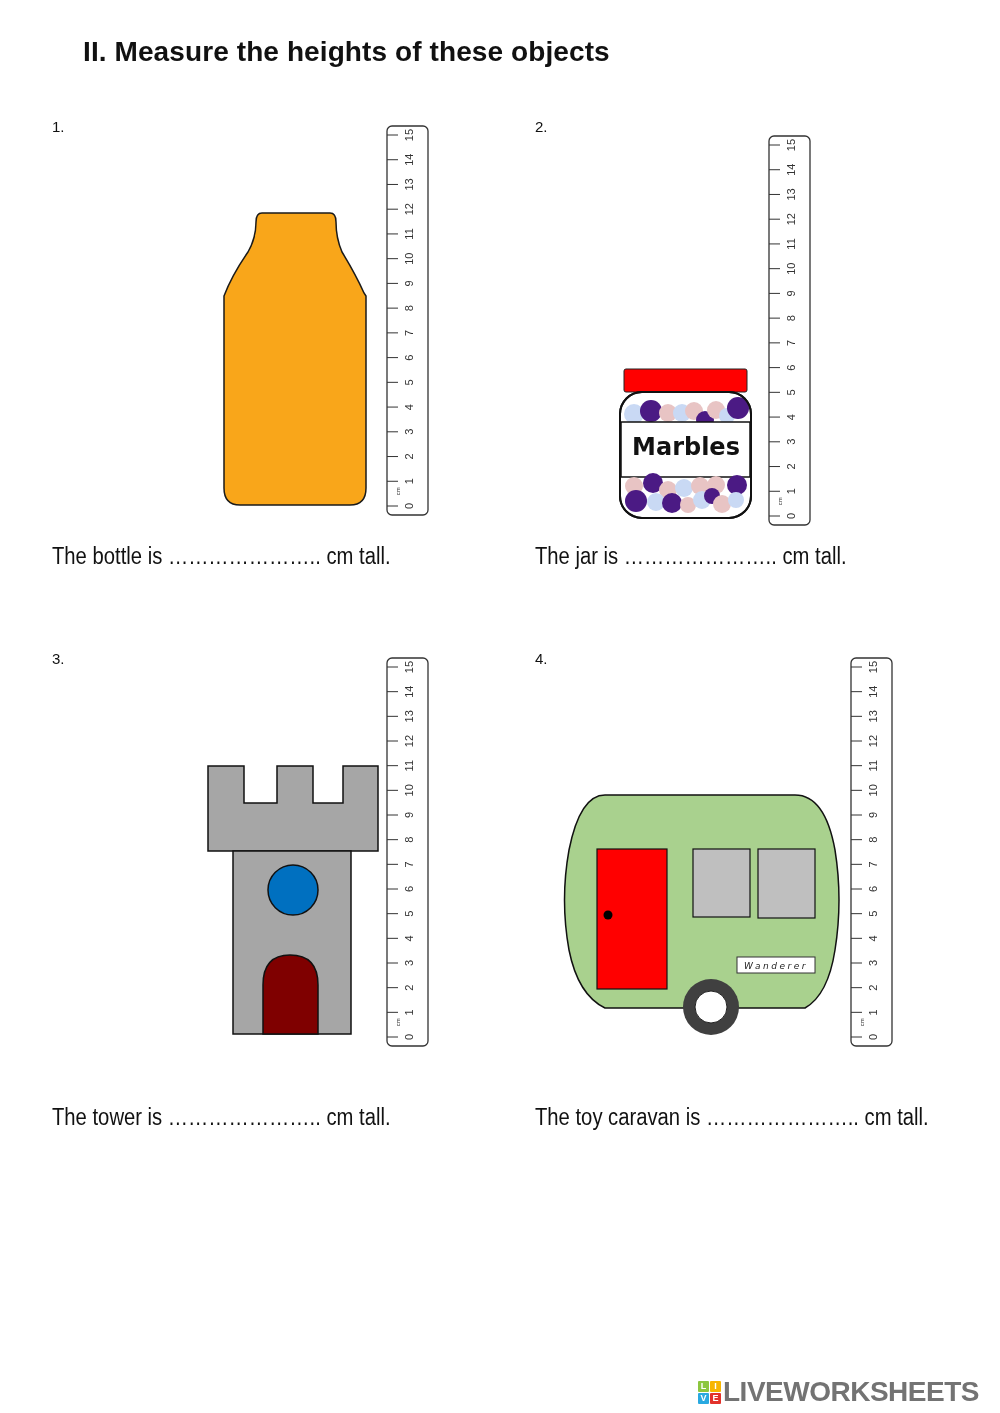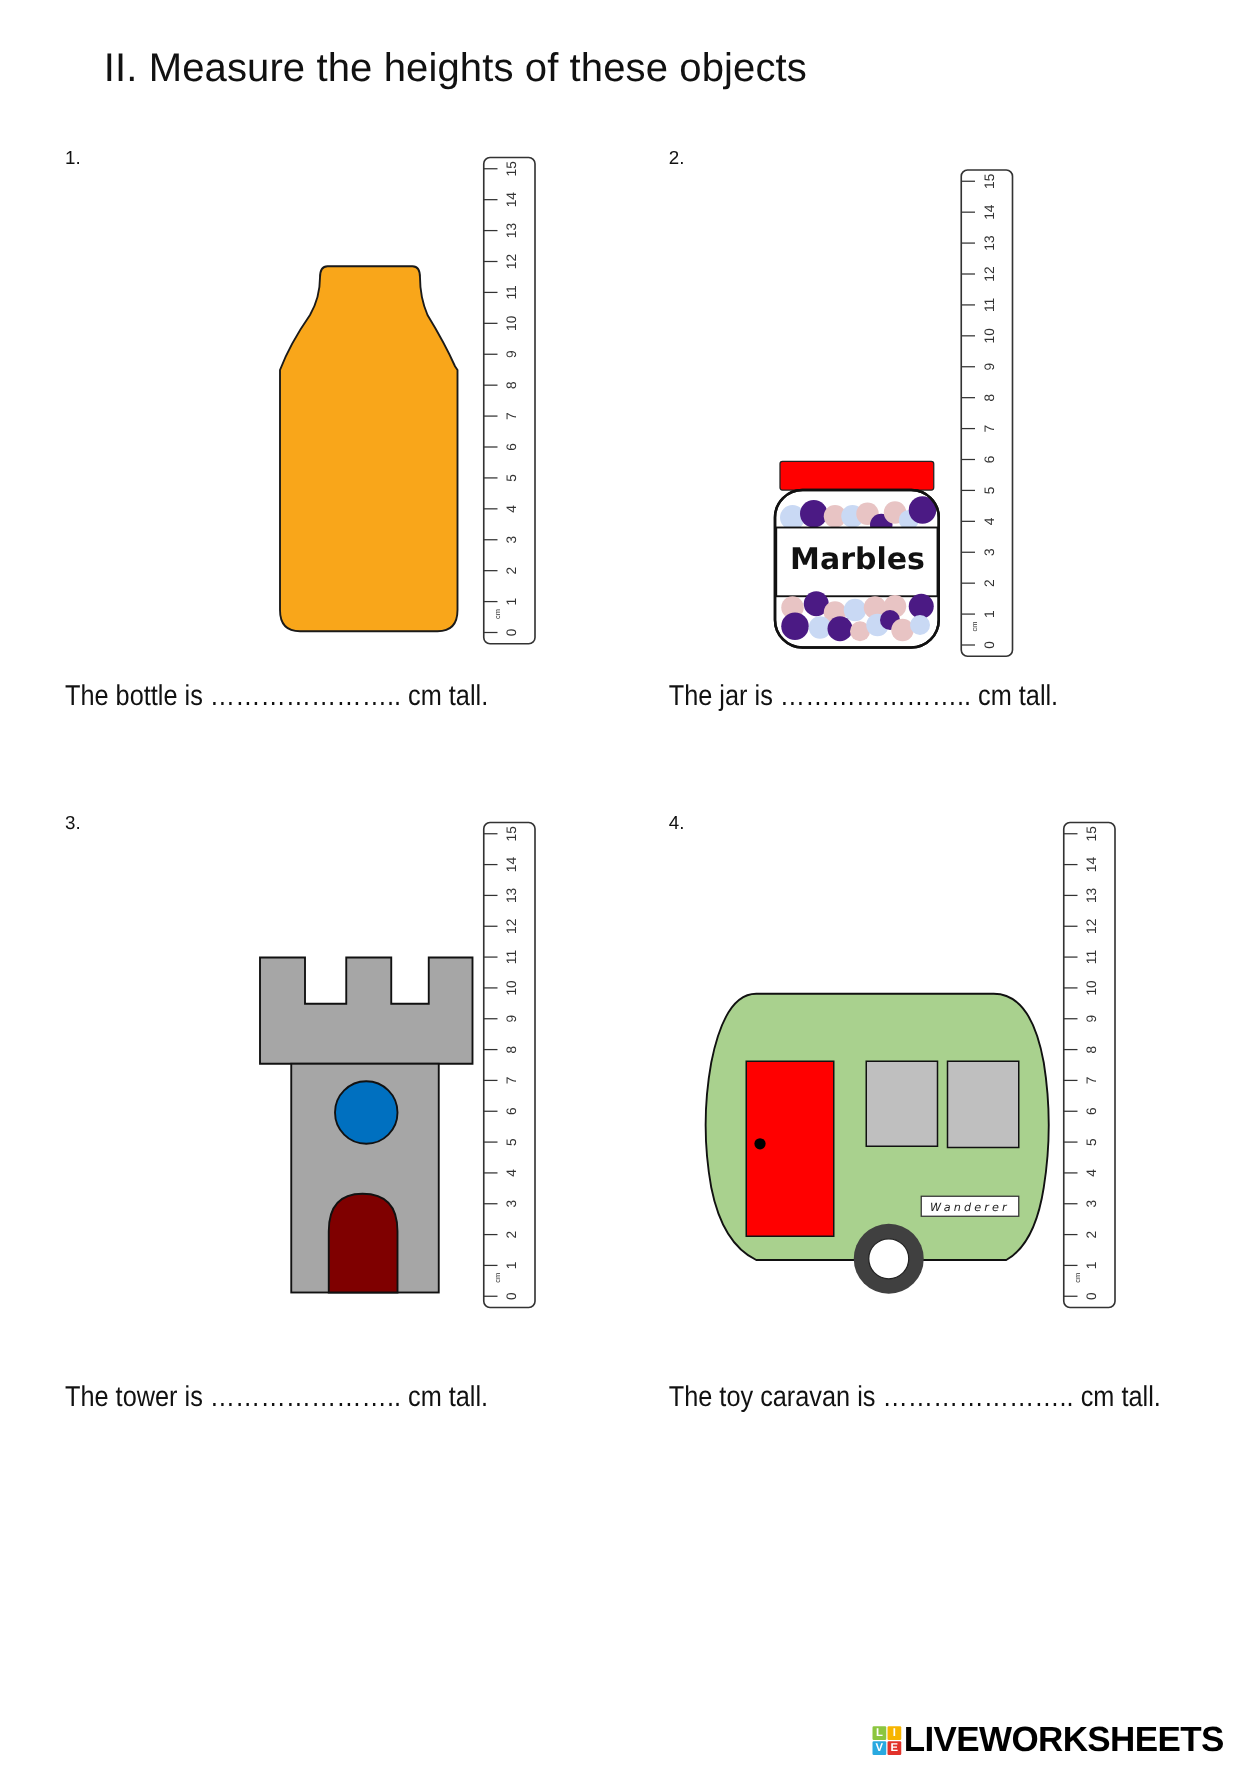--- a/index.html
+++ b/index.html
@@ -1,24 +1,24 @@
 <!DOCTYPE html>
 <html><head>
 <meta charset="utf-8">
 <style>
   html, body { margin: 0; padding: 0; background: #ffffff; }
   body { width: 1000px; height: 1413px; position: relative; overflow: hidden; font-family: "Liberation Sans", sans-serif; color: #111; }
-  .title { position: absolute; left: 83px; top: 36px; font-size: 32px; font-weight: normal; letter-spacing: 0.1px; }
+  .title { position: absolute; left: 83px; top: 36px; font-size: 28px; font-weight: bold; letter-spacing: 0.1px; }
   .num { position: absolute; font-size: 15px; }
   .sentence { position: absolute; font-size: 23px; transform: scaleX(0.88); transform-origin: left center; white-space: nowrap; }
   svg.art { position: absolute; left: 0; top: 0; }
   .logo { position: absolute; left: 698px; top: 1378px; display: flex; align-items: center; }
   .logo-tiles { display: grid; grid-template-columns: 11px 11px; grid-template-rows: 11px 11px; gap: 1px; margin-right: 2px; }
   .tile { font-size: 9px; font-weight: bold; color: #fff; display: flex; align-items: center; justify-content: center; border-radius: 1px; }
-  .logo-text { font-size: 28px; font-weight: bold; color: #000000; letter-spacing: -0.5px; line-height: 28px; }
+  .logo-text { font-size: 28px; font-weight: bold; color: #737373; letter-spacing: -0.5px; line-height: 28px; }
 </style>
 </head>
 <body>
 
 <div class="title">II. Measure the heights of these objects</div>
 
 <div class="num" style="left:52px;top:118px">1.</div>
 <div class="num" style="left:535px;top:118px">2.</div>
 <div class="num" style="left:52px;top:650px">3.</div>
 <div class="num" style="left:535px;top:650px">4.</div>

